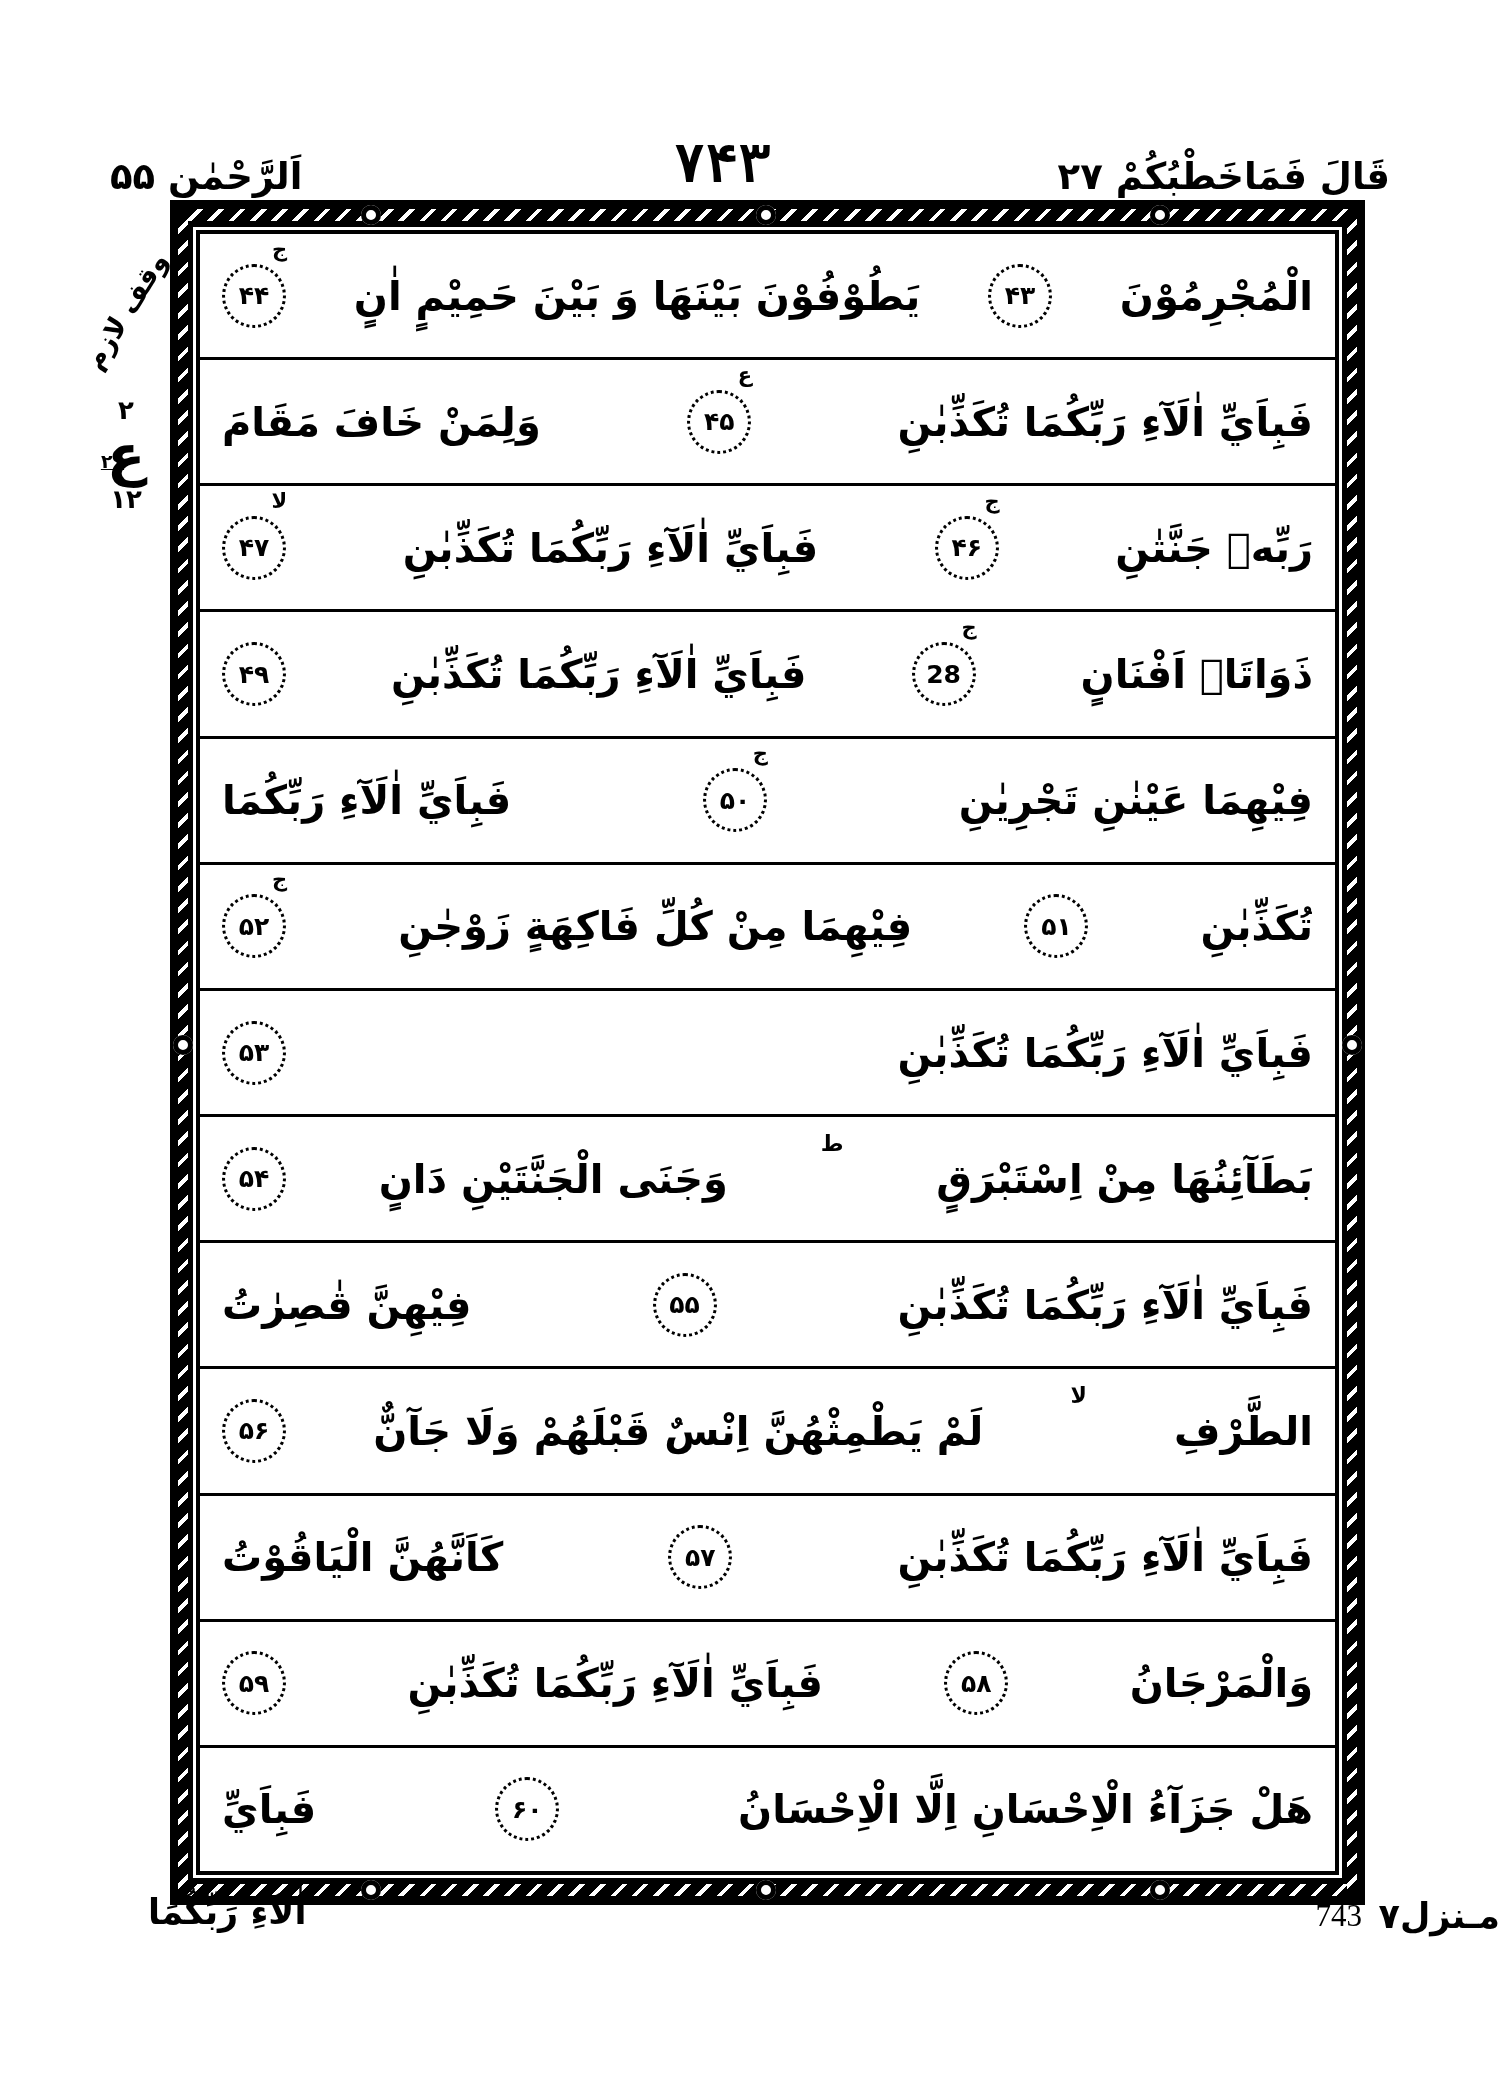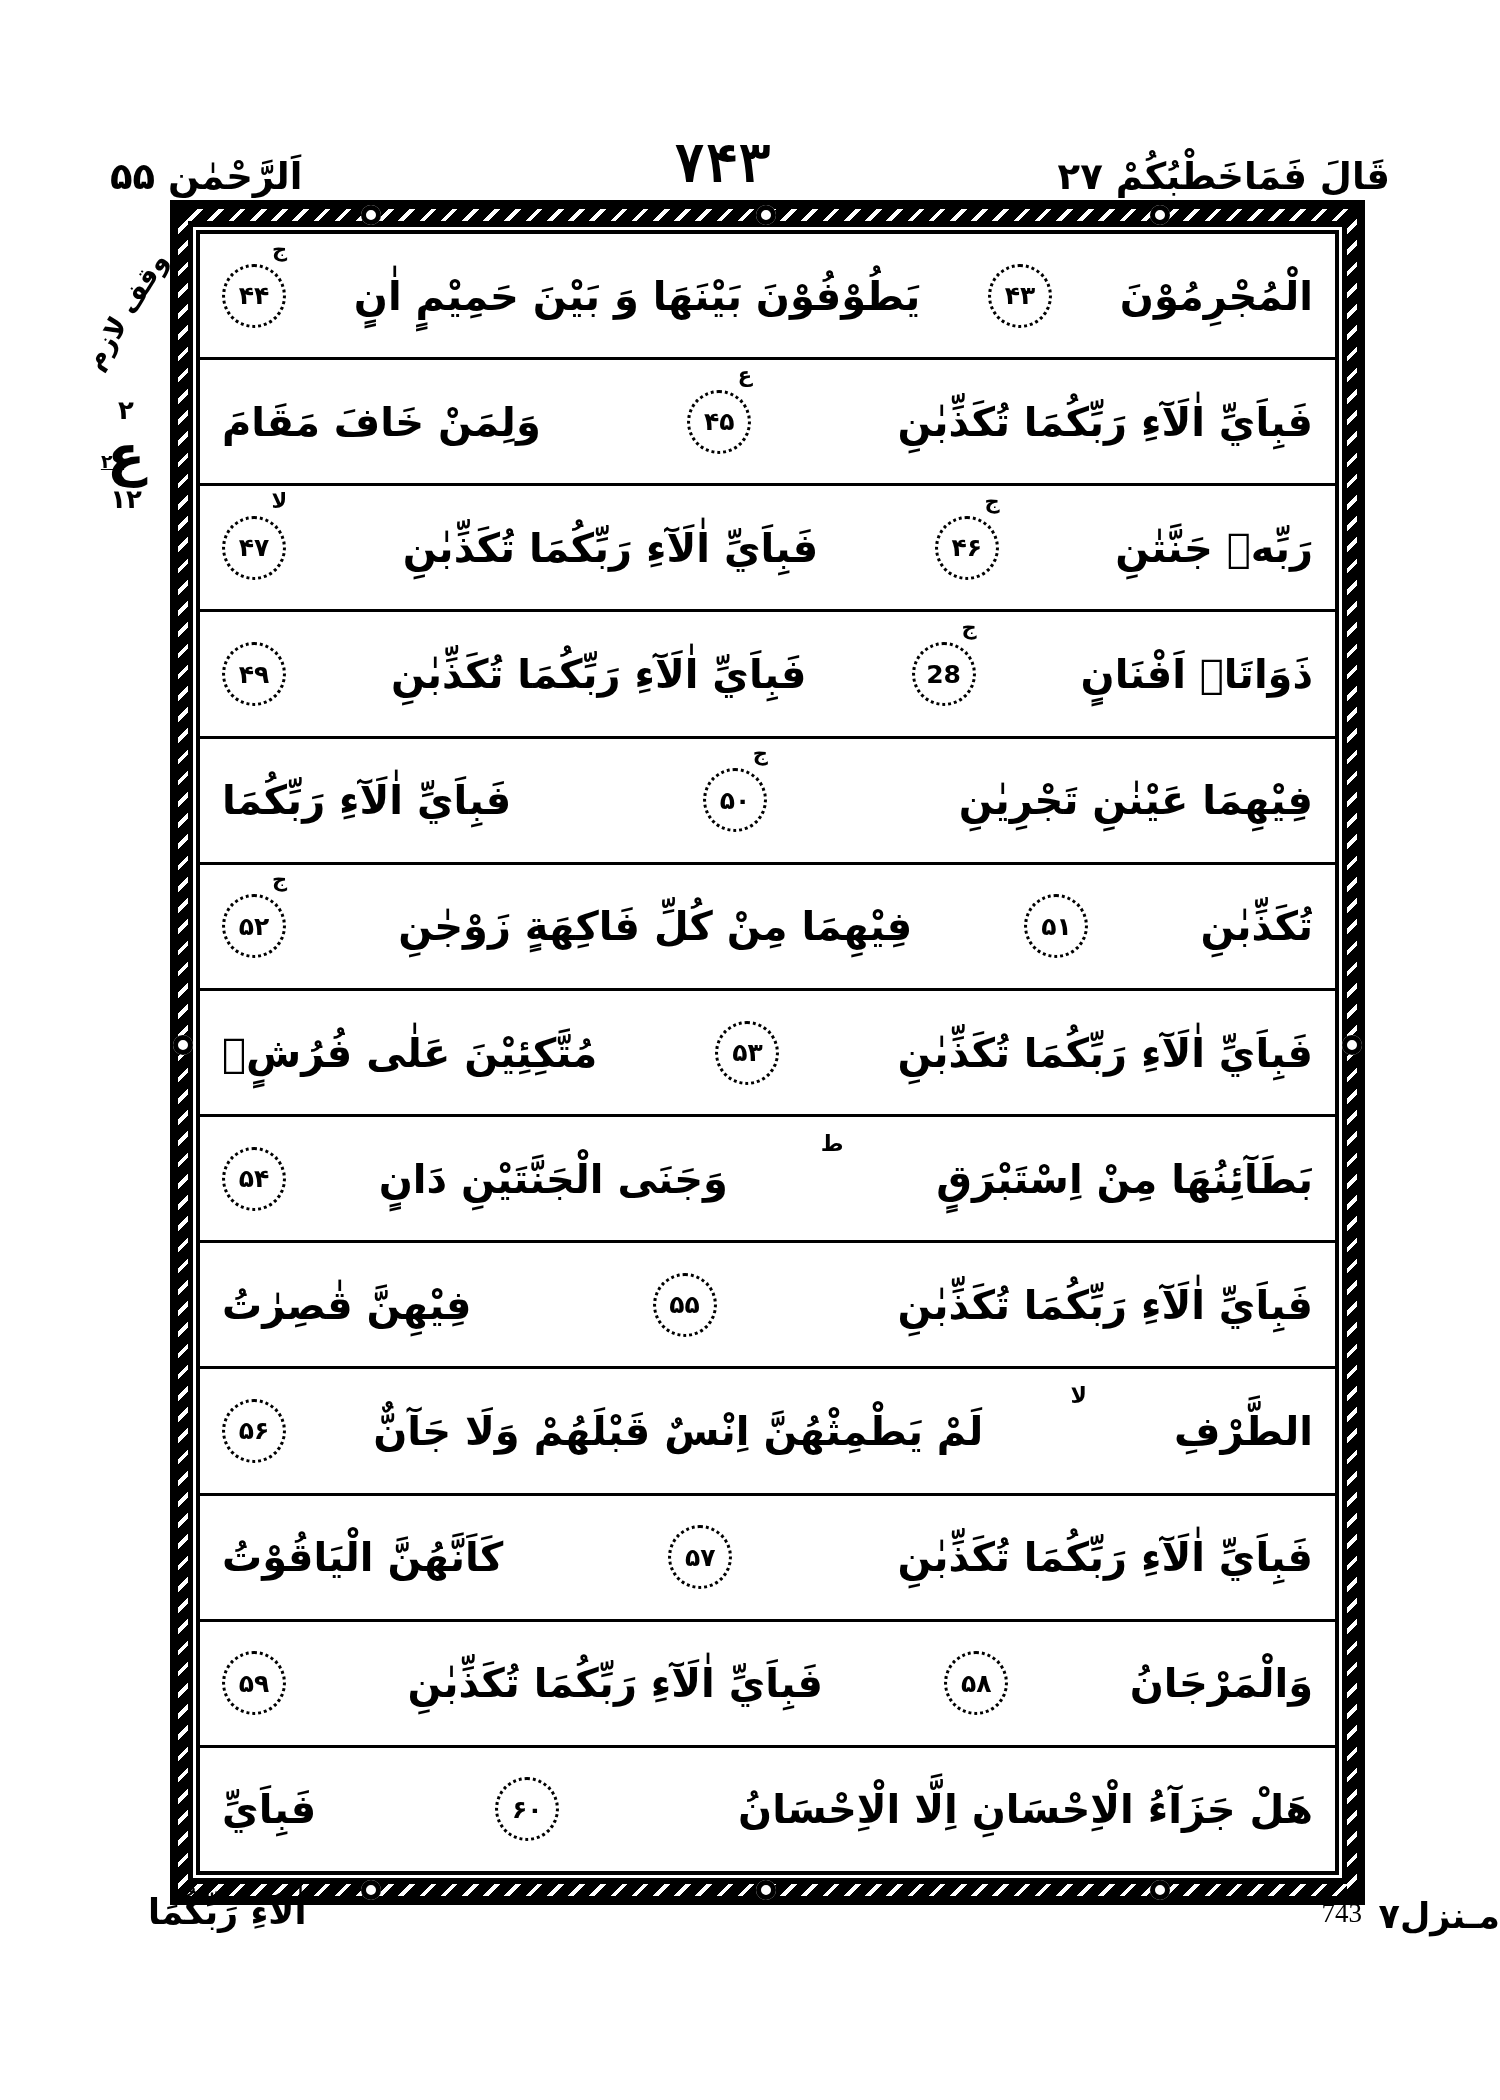--- a/index.html
+++ b/index.html
@@ -44,21 +44,21 @@
   .waqf{transform:rotate(-58deg);transform-origin:center;font-size:27px;font-weight:bold;
         white-space:nowrap;margin-top:70px;margin-bottom:70px;}
   .m-num{font-size:26px;font-weight:bold;line-height:1.1;}
   .ruku{position:relative;font-size:56px;font-weight:bold;line-height:1;margin:2px 0;}
   .ruku .inner-num{position:absolute;left:-6px;bottom:12px;font-size:19px;font-weight:bold;text-decoration:underline;}
 
   
   .manzil{position:absolute;top:1896px;left:0;right:0;text-align:right;
           font-size:35px;font-weight:bold;}
   .catchword{position:absolute;top:1892px;left:148px;font-size:35px;font-weight:bold;direction:rtl;}
-  .pageno{position:absolute;top:1898px;right:138px;font-size:27px;
+  .pageno{position:absolute;top:1898px;right:138px;font-size:31px;
           font-family:"Liberation Serif",serif;direction:ltr;}
 </style>
 </head>
 <body>
 
 <div class="page">
 
   <div class="header">
     <div class="hdr-side">
       <span>قَالَ فَمَاخَطْبُكُمْ</span>
@@ -156,21 +156,20 @@
           <span class="vm">
             <span>۵۲</span>
             <span class="mark">ج</span>
           </span>
         </div>
         <div class="line">
           <span class="seg">فَبِاَيِّ اٰلَآءِ رَبِّكُمَا تُكَذِّبٰنِ</span>
           <span class="vm">
             <span>۵۳</span>
           </span>
-          <span class="seg">مُتَّكِئِيْنَ عَلٰى فُرُشٍۭ</span>
         </div>
         <div class="line">
           <span class="seg">بَطَآئِنُهَا مِنْ اِسْتَبْرَقٍ</span>
           <span class="sm">ط</span>
           <span class="seg">وَجَنَى الْجَنَّتَيْنِ دَانٍ</span>
           <span class="vm">
             <span>۵۴</span>
           </span>
         </div>
         <div class="line">

